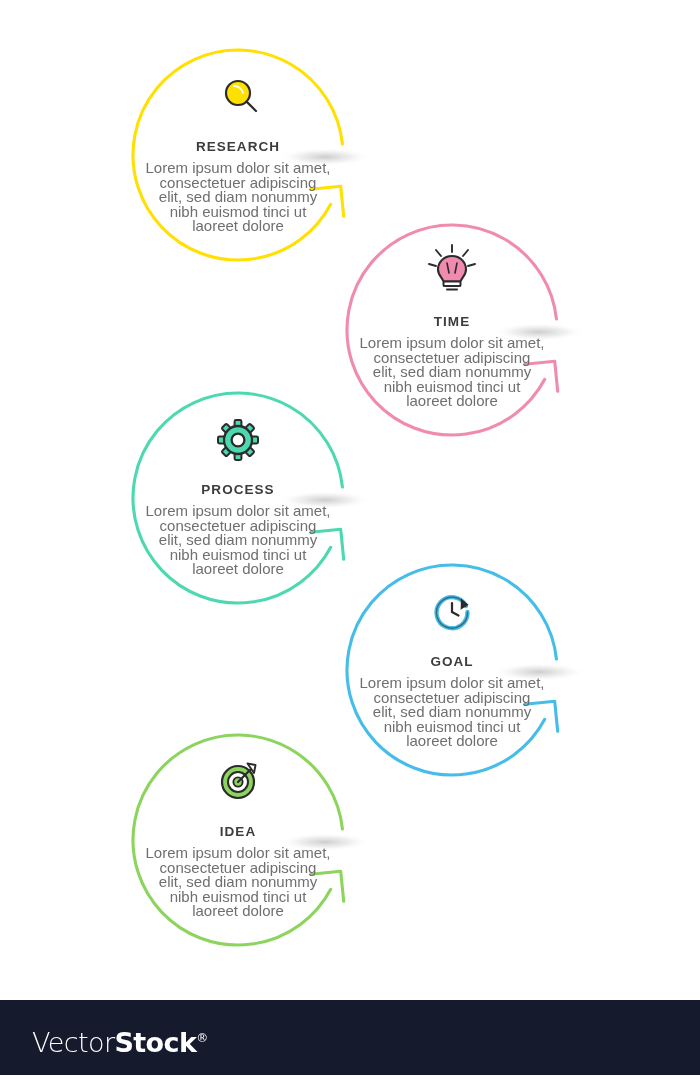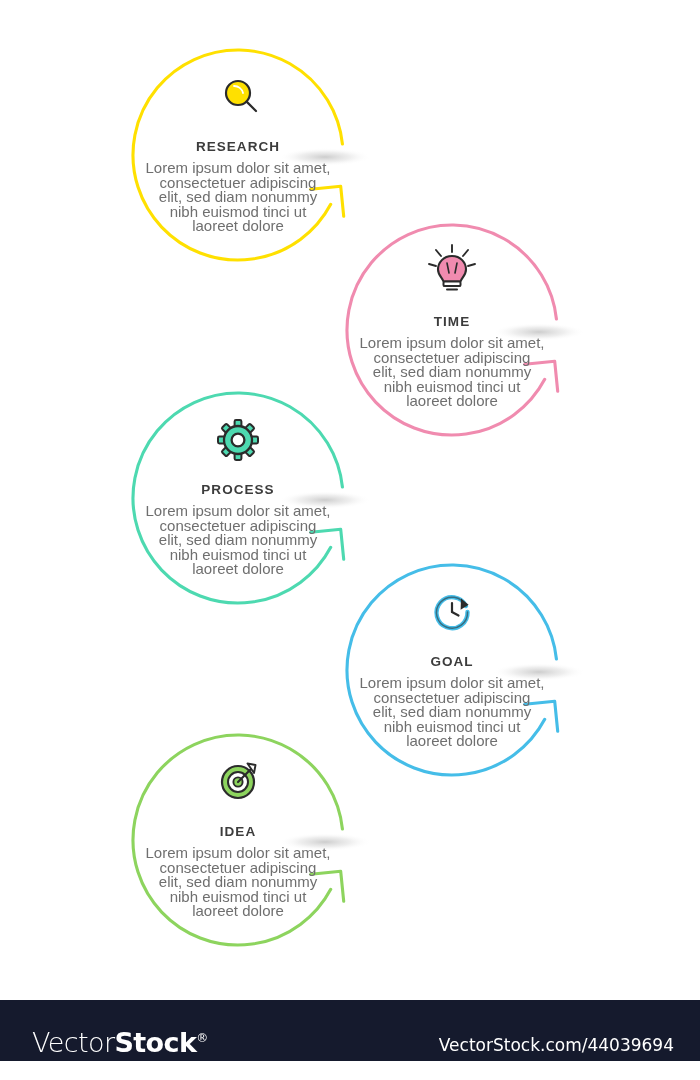--- a/index.html
+++ b/index.html
@@ -35,21 +35,21 @@
   .step-desc{
     font-family:"Liberation Sans", sans-serif;
     font-size:15px;
     line-height:14.6px;
     color:#6f6f6f;
   }
 
   
   #footer{
     position:absolute; left:0; top:1000px;
-    width:700px; height:61px;
+    width:700px; height:75px;
     background:#151a2d;
   }
   #footer-logo{
     position:absolute; left:32px; top:27px;
     font-family:"DejaVu Sans", sans-serif;
     font-size:27px;
     color:#ffffff;
     letter-spacing:-0.6px;
     white-space:nowrap;
   }
@@ -198,14 +198,13 @@
           <div>laoreet dolore</div>
         </div>
       </div>
     </div>
 </div>
 
 <div id="footer">
   <div id="footer-logo">
     <span class="vs-light">Vector</span><span class="vs-bold">Stock</span><span class="vs-reg">®</span>
   </div>
-  <div id="footer-url">VectorStock.com/44039694</div>
 </div>
 
 </body></html>

